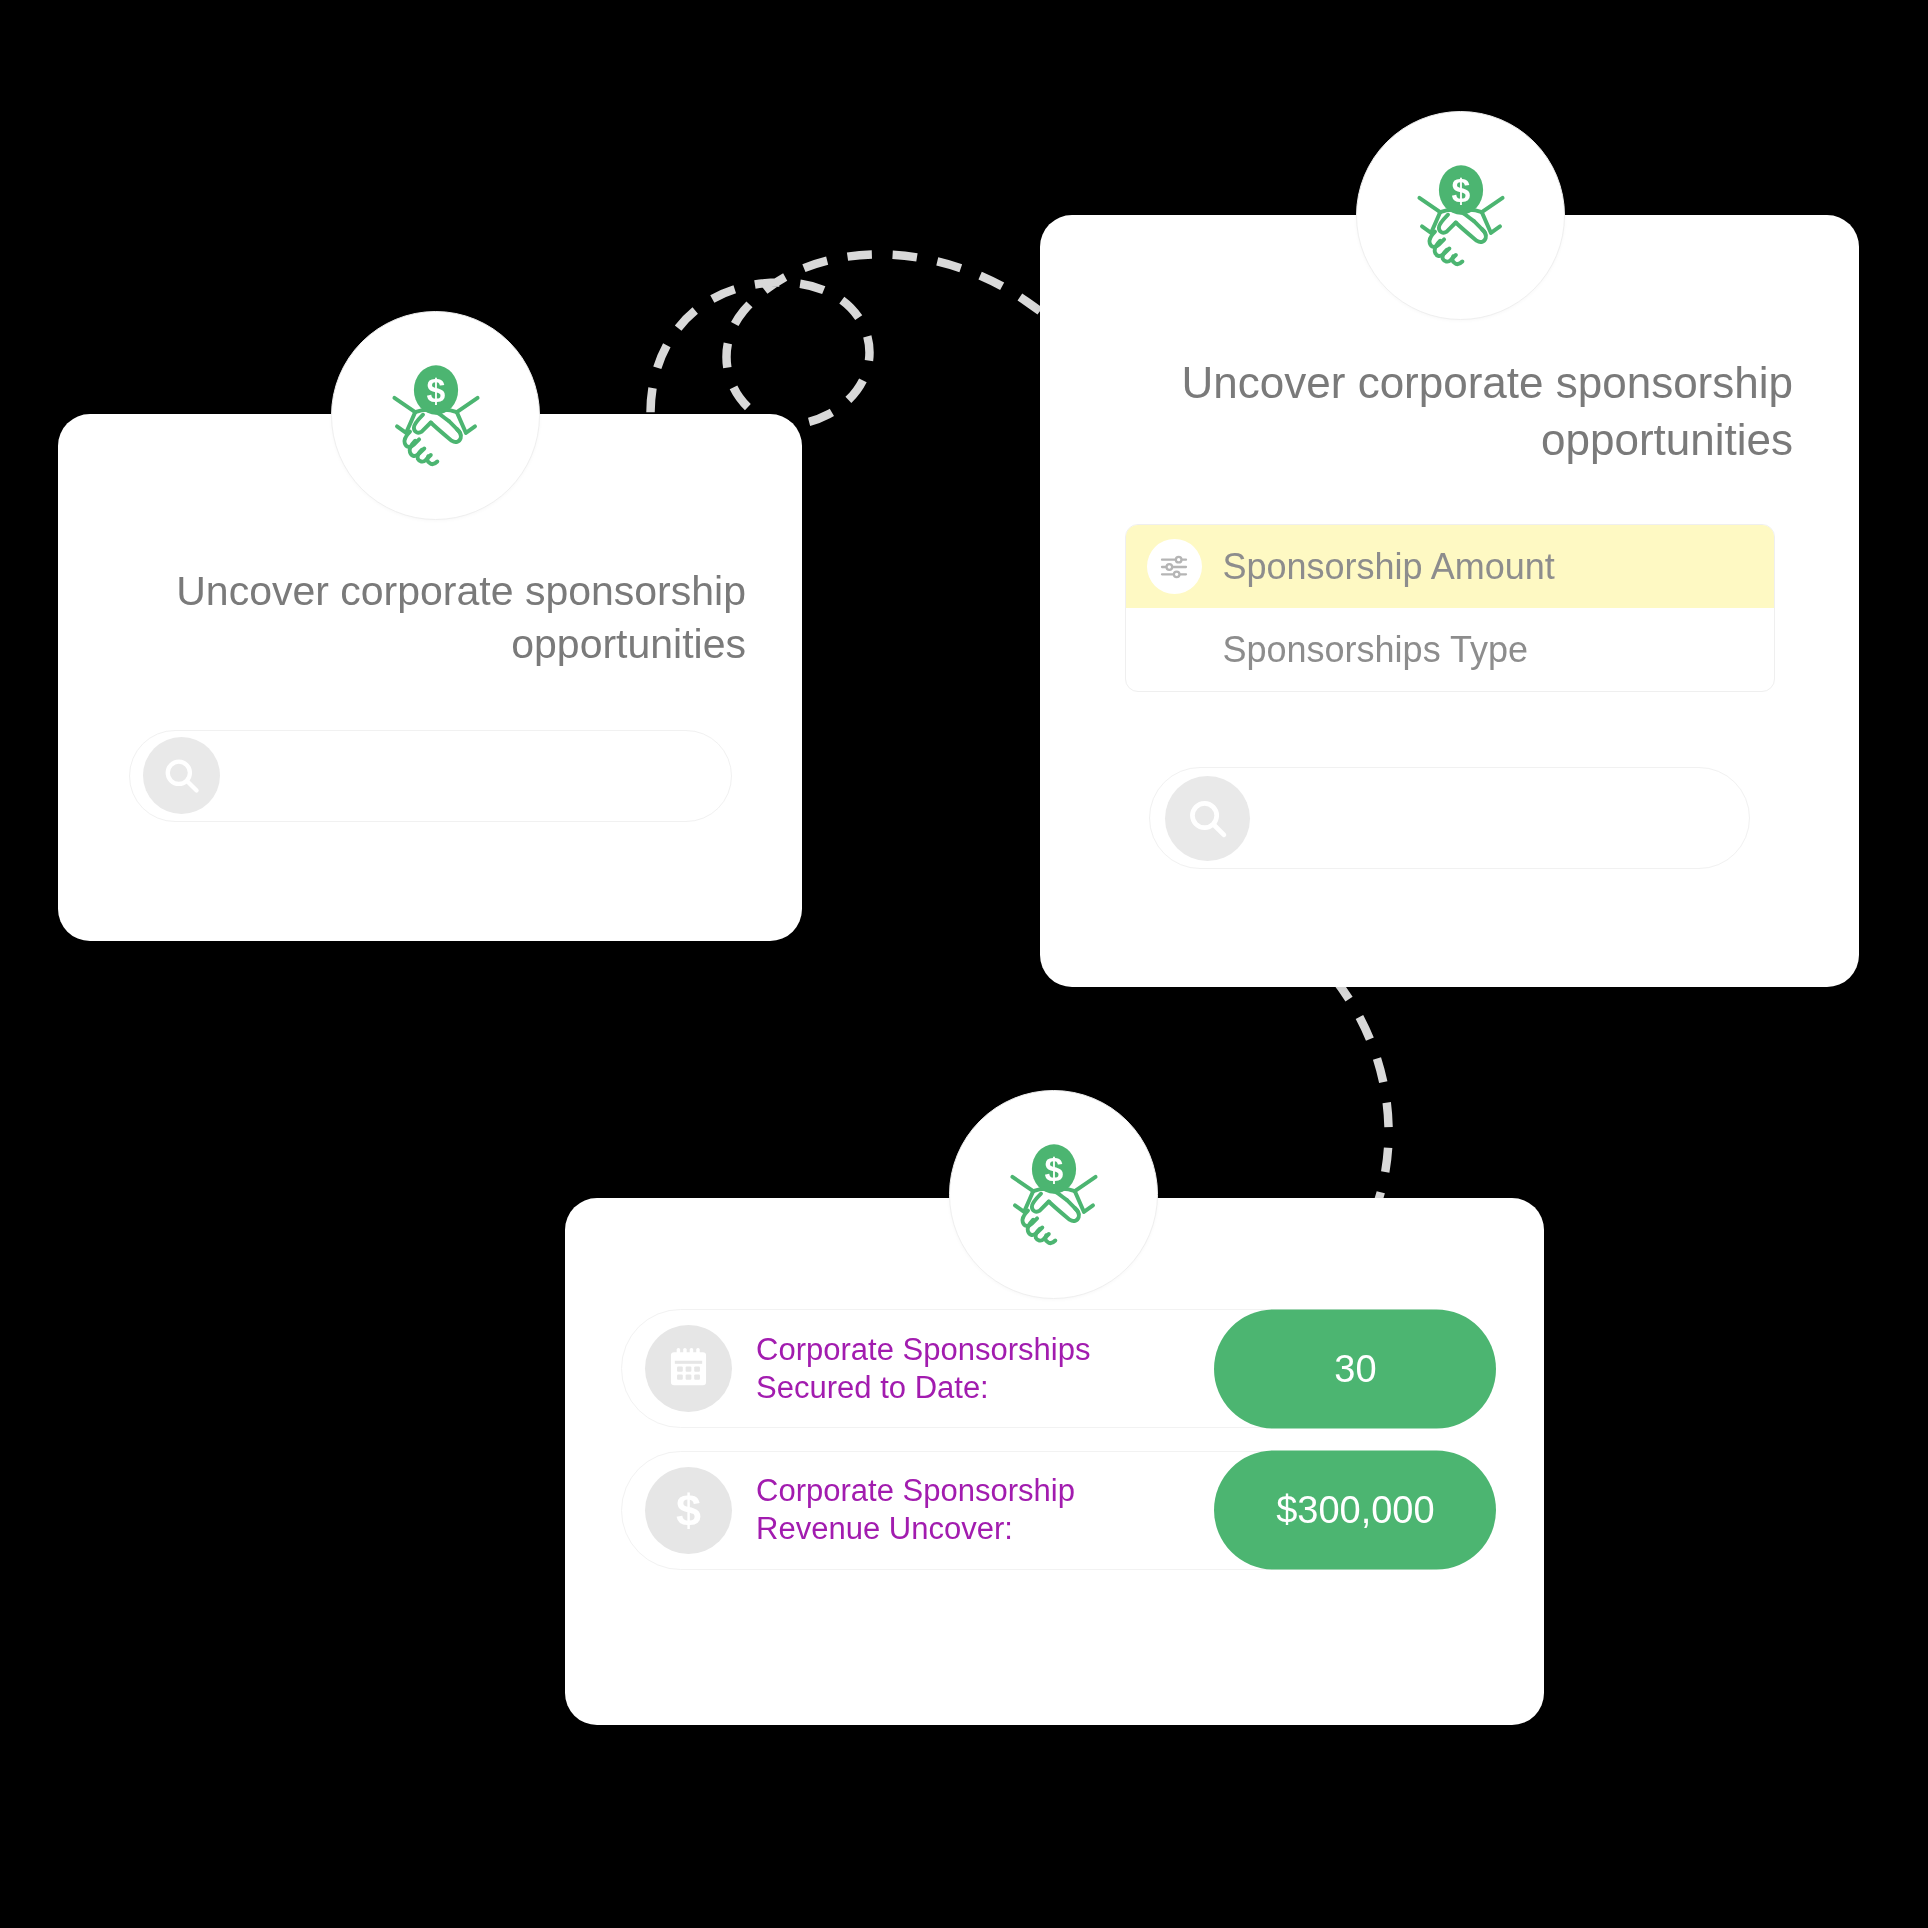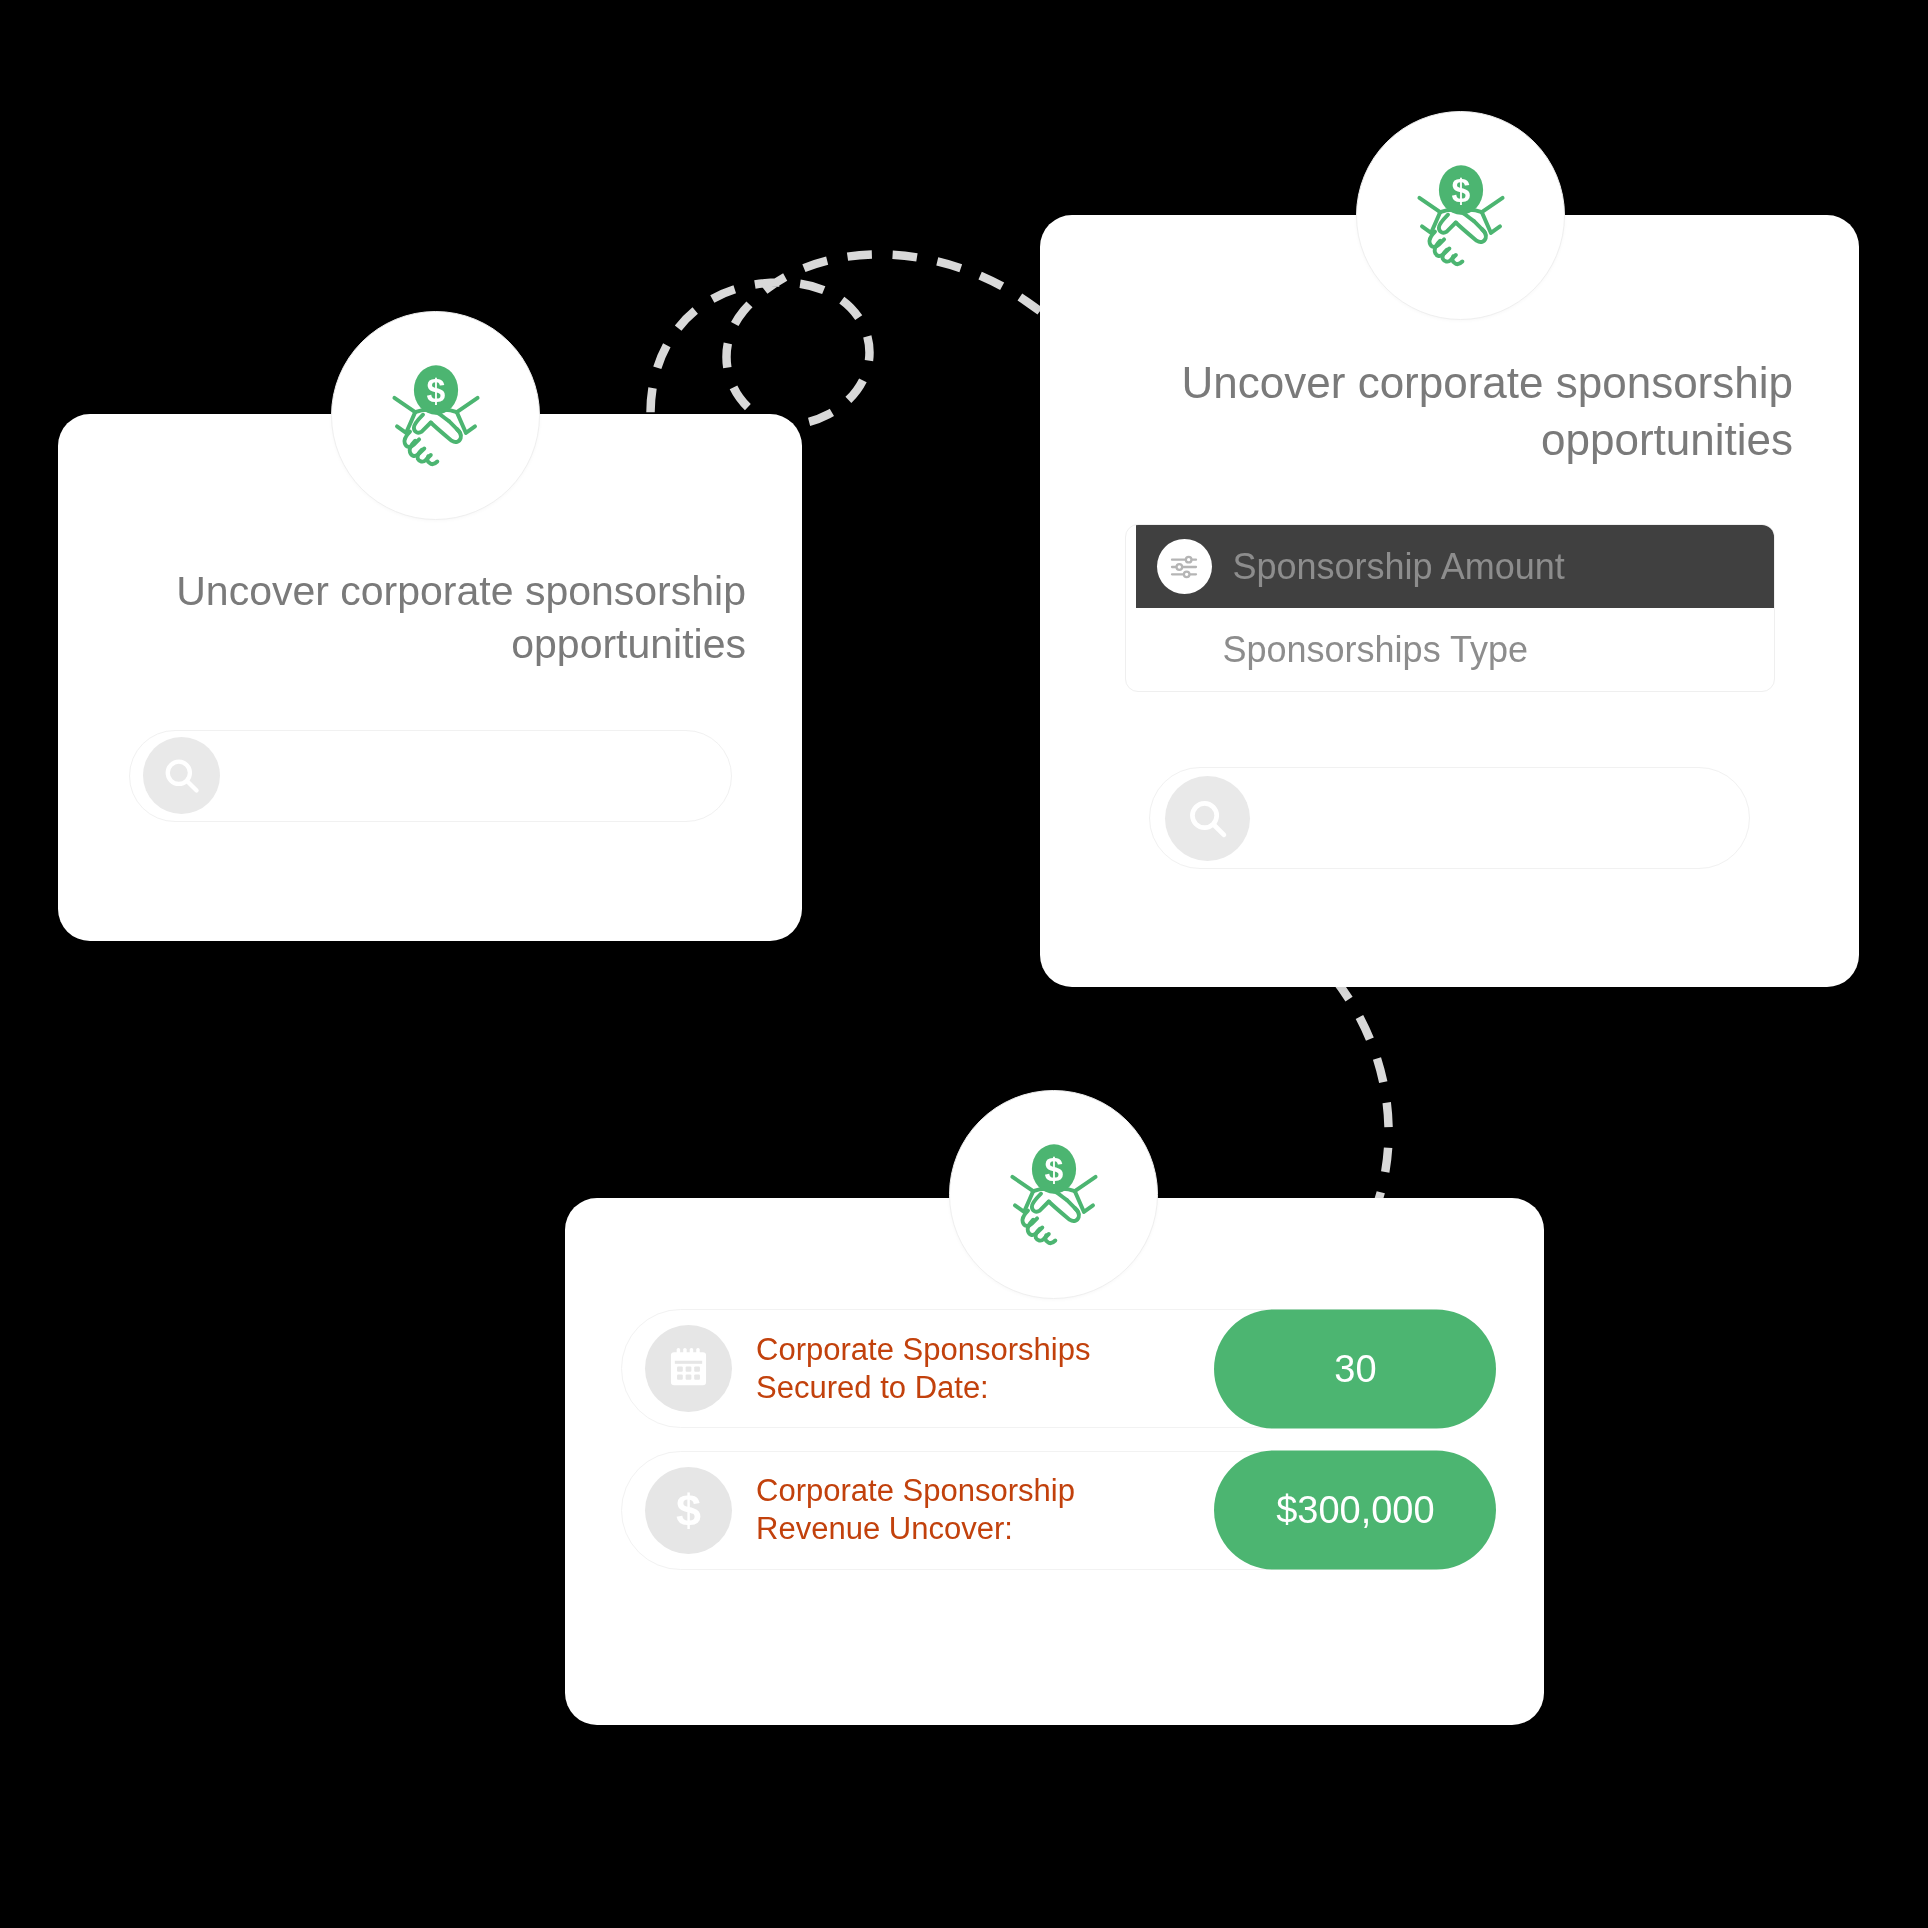--- a/index.html
+++ b/index.html
@@ -103,21 +103,21 @@
     border-radius: 13px;
     overflow: hidden;
     background: #ffffff;
   }
   .filter-row {
     display: flex;
     align-items: center;
     height: 83px;
     padding-left: 21px;
   }
-  .filter-row.active { background: #404040; margin-left: 10px; }
+  .filter-row.active { background: #fef9c3; }
   .filter-icon-circle {
     width: 55px; height: 55px;
     border-radius: 50%;
     background: #ffffff;
     display: flex;
     align-items: center;
     justify-content: center;
     flex: none;
     margin-right: 21px;
   }
@@ -163,21 +163,21 @@
     display: flex;
     align-items: center;
     justify-content: center;
     flex: none;
     margin-right: 24.5px;
   }
   .stat-icon-circle svg { width: 49px; height: 49px; }
   .stat-label {
     font-size: 31px;
     line-height: 1.22;
-    color: #c2410c;
+    color: #a21caf;
     font-weight: 400;
     max-width: 405px;
   }
   .stat-pill {
     position: absolute;
     right: -9.4px; top: 50%;
     transform: translateY(-50%);
     min-width: 282px;
     height: 119px;
     border-radius: 941px;

